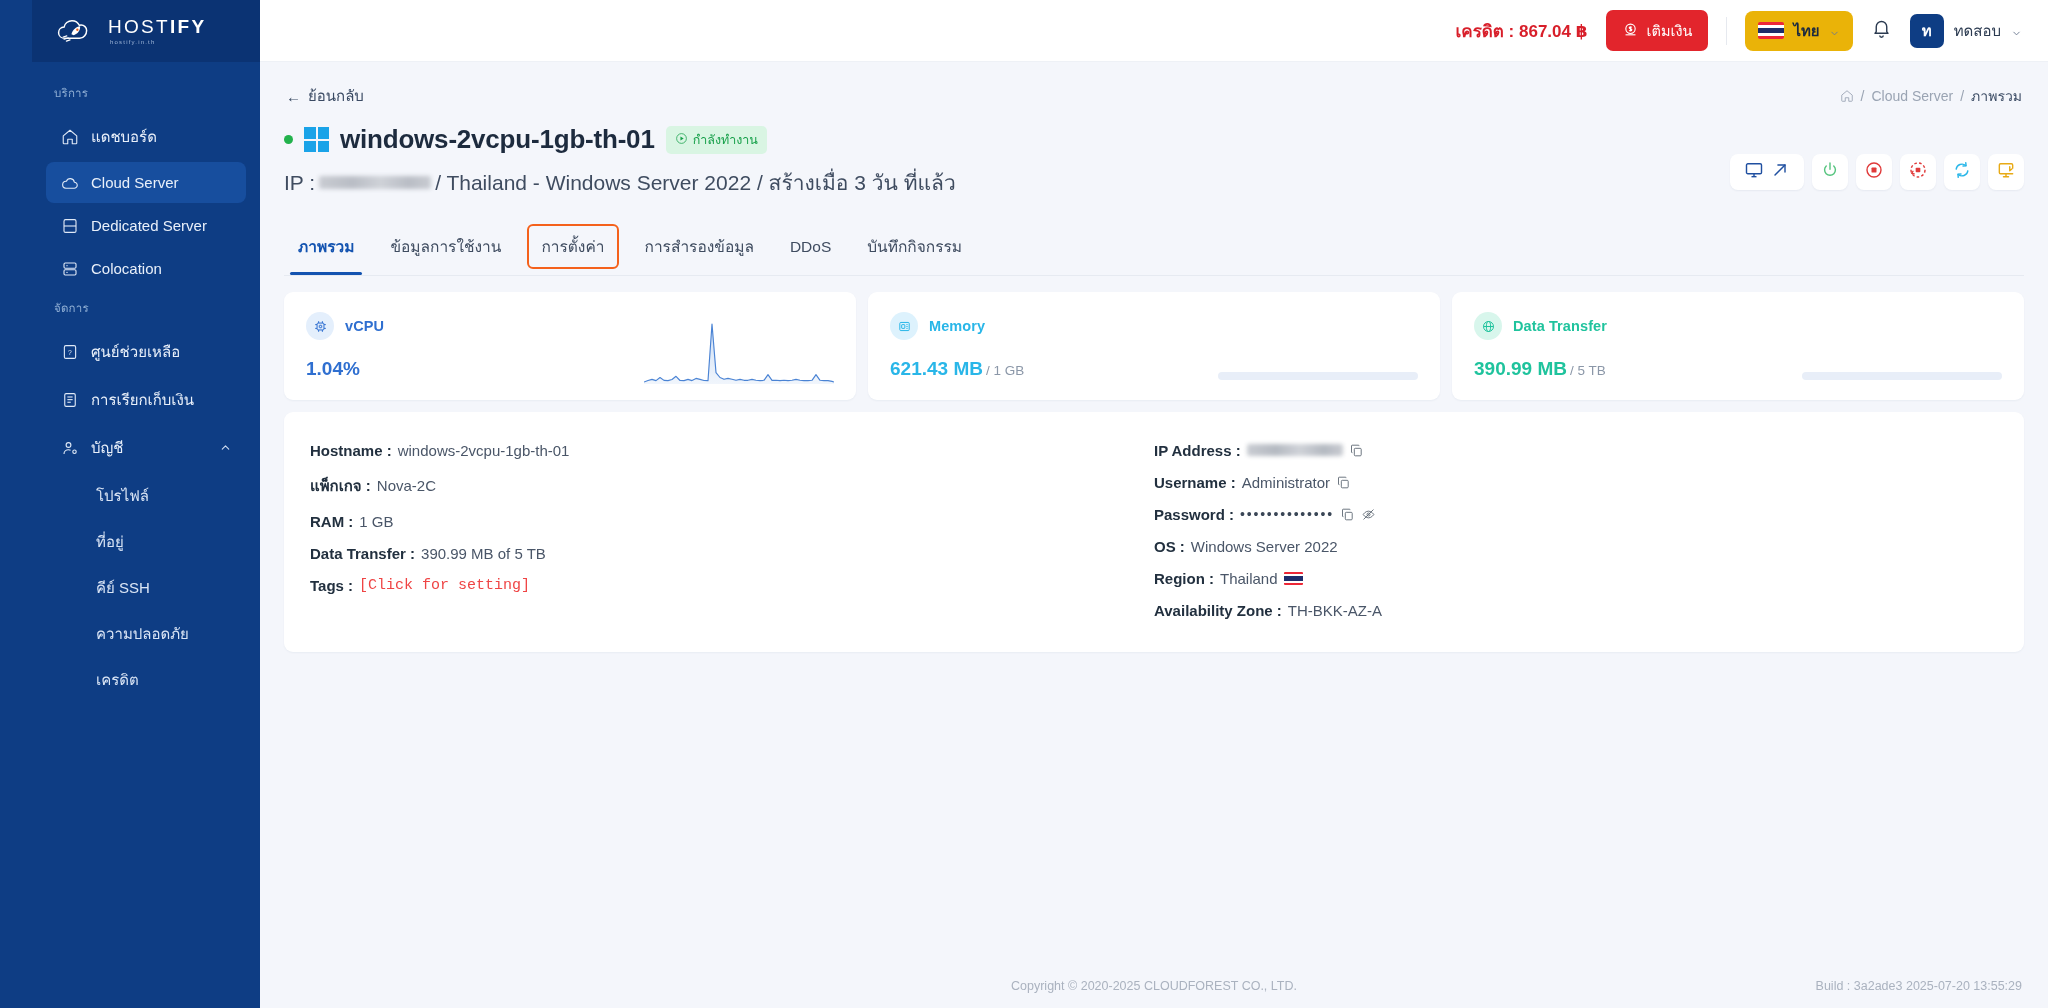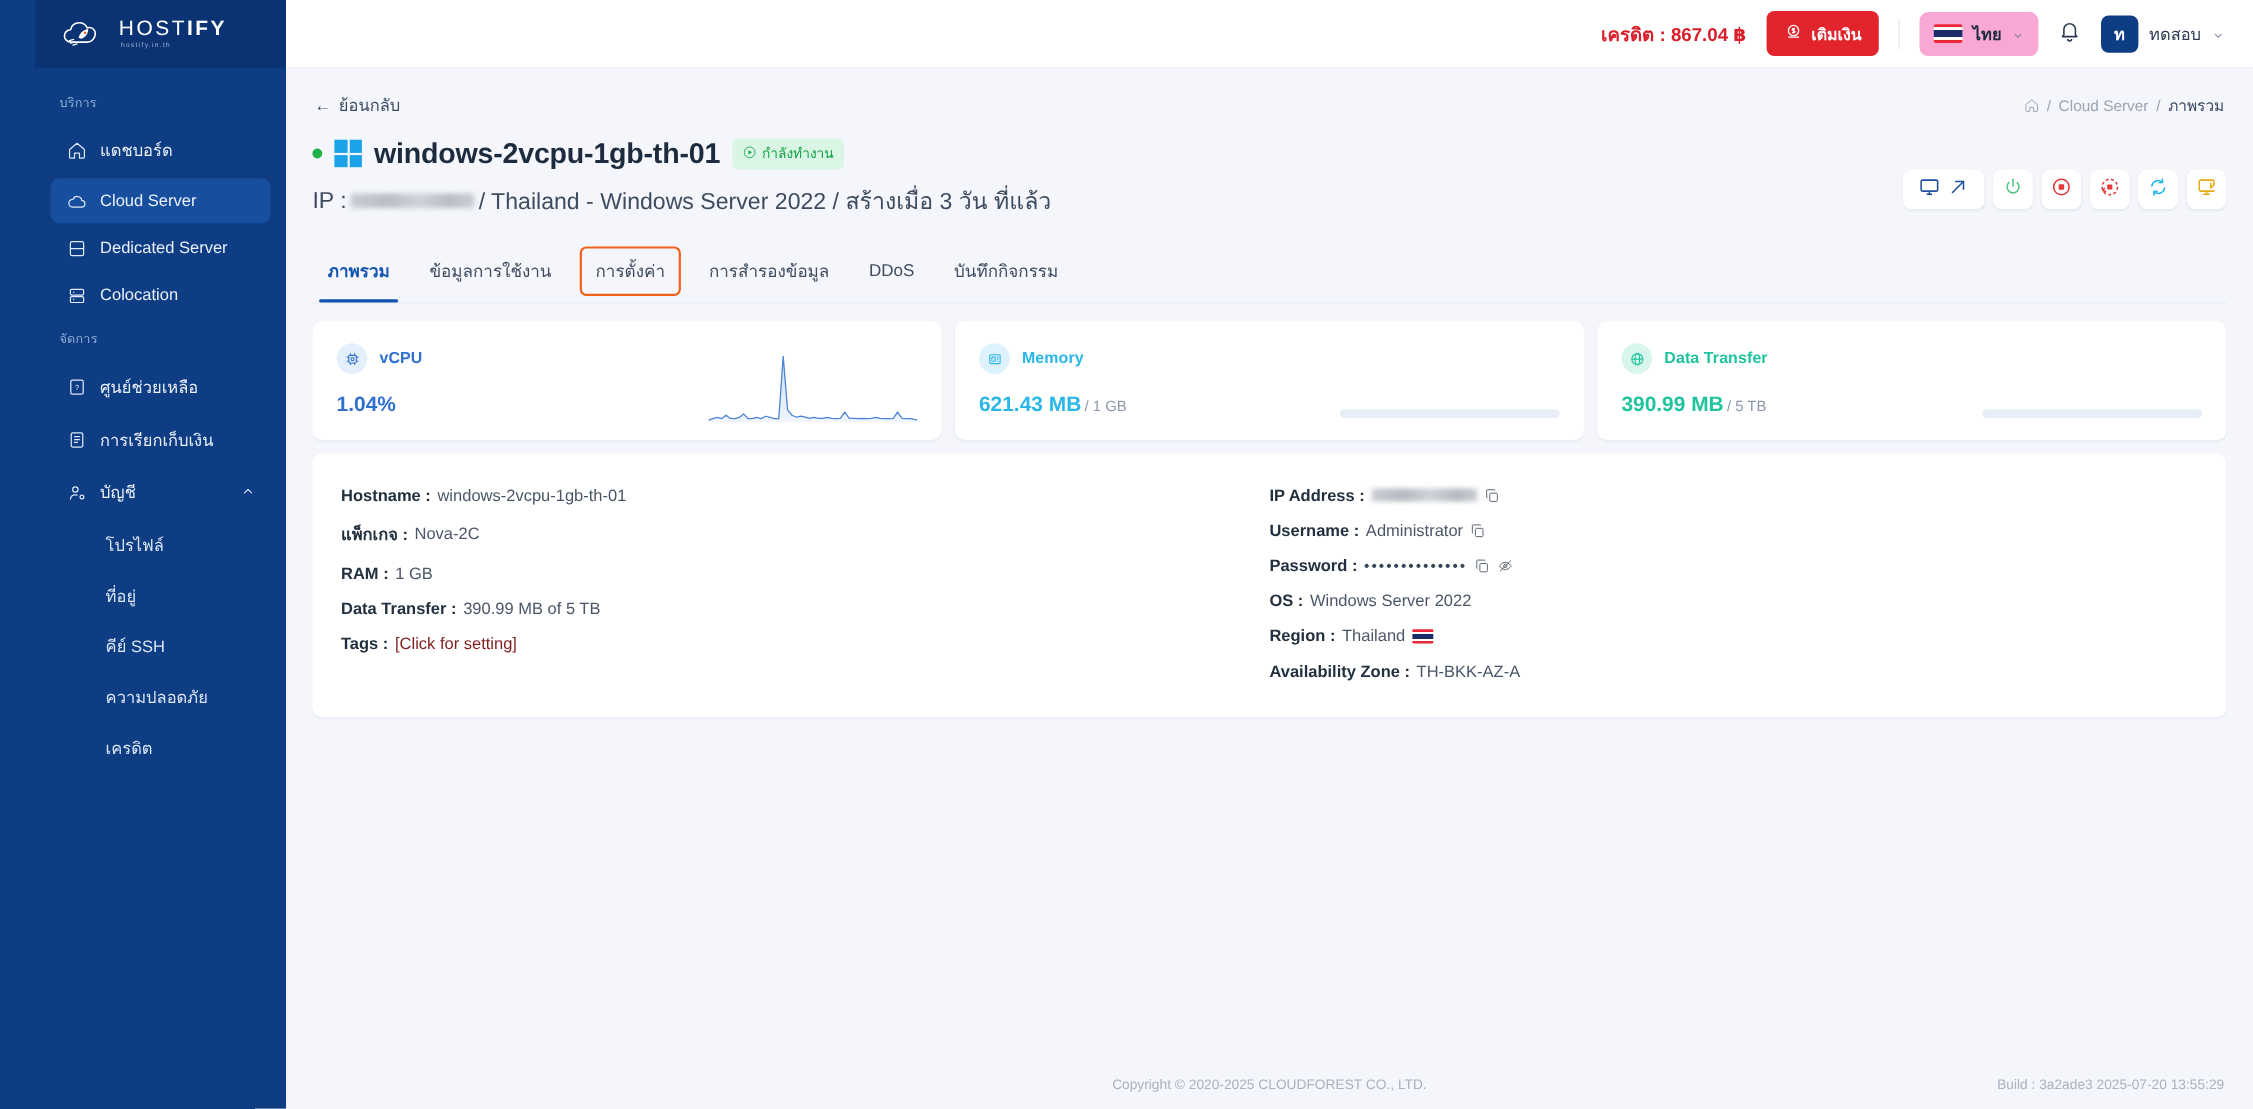--- a/index.html
+++ b/index.html
@@ -54,28 +54,28 @@
 
   .topbar {
     height: 62px; background: #ffffff; display: flex; align-items: center;
     justify-content: flex-end; padding: 0 26px; gap: 18px;
     border-bottom: 1px solid #eef1f6;
   }
   .credit { font-size: 17px; font-weight: 700; color: #d81f2a; white-space: nowrap; }
   .credit .lbl { color: #d81f2a; }
   .topup-btn {
     background: #e2252c; color: #fff; border-radius: 7px; padding: 9px 16px;
-    display: flex; align-items: center; gap: 8px; font-size: 14.5px; font-weight: 700;
+    display: flex; align-items: center; gap: 8px; font-size: 14.5px; font-weight: 400;
     cursor: pointer; border: none;
   }
   .topup-btn svg { width: 17px; height: 17px; stroke: #fff; fill: none; stroke-width: 1.6; }
   .divider-v { width: 1px; height: 28px; background: #e6e9ef; }
   .lang-pill {
     display: flex; align-items: center; gap: 9px;
-    background: #f9a8d4; border-radius: 8px; padding: 8px 13px; cursor: pointer;
+    background: #eab308; border-radius: 8px; padding: 8px 13px; cursor: pointer;
     font-size: 15px; font-weight: 600; color: #1b2a40;
   }
   .th-flag {
     width: 26px; height: 17px; border-radius: 2px; overflow: hidden; flex: 0 0 26px;
     background: linear-gradient(#ec2737 0 16.6%, #ffffff 16.6% 33.3%, #1d2d6b 33.3% 66.6%, #ffffff 66.6% 83.3%, #ec2737 83.3% 100%);
   }
   .chev { width: 11px; height: 11px; }
   .chev svg { width: 11px; height: 11px; stroke: #6b7a90; stroke-width: 2; fill:none; }
   .bell { cursor: pointer; }
   .bell svg { width: 21px; height: 21px; stroke: #2b3a50; fill: none; stroke-width: 1.6; }
@@ -150,21 +150,21 @@
 
   .panel {
     background: #ffffff; border-radius: 9px; margin-top: 12px; padding: 22px 26px 26px 26px;
     box-shadow: 0 1px 2px rgba(25,50,90,.05);
   }
   .panel-title { font-size: 18px; font-weight: 700; color: #1d2b3e; margin-bottom: 14px; }
   .info-grid { display: grid; grid-template-columns: 1fr 1fr; }
   .info-row { display: flex; align-items: center; font-size: 15px; color: #404c5e; padding: 7.5px 0; gap: 6px;}
   .info-row .k { font-weight: 700; color: #22303f; }
   .info-row .v { color: #4a5668; }
-  .info-row .link { color: #7f1d1d; cursor: pointer; }
+  .info-row .link { color: #ef4444; cursor: pointer; font-family: Liberation Mono, monospace; }
   .cp { cursor: pointer; display:inline-flex; }
   .cp svg { width: 15px; height: 15px; stroke: #59636f; fill:none; stroke-width:1.4;}
   .dots { letter-spacing: 1.8px; color: #3a4656; font-size: 14px; }
   .mini-flag { width: 19px; height: 13px; border-radius: 1px; overflow:hidden; display:inline-block; vertical-align:-1px;
     background: linear-gradient(#ec2737 0 16.6%, #ffffff 16.6% 33.3%, #1d2d6b 33.3% 66.6%, #ffffff 66.6% 83.3%, #ec2737 83.3% 100%); }
   .redact-sm { display:inline-block; width:96px; height:12px; border-radius:2px;
     background: linear-gradient(90deg,#c9ccd2,#b4b9c1 30%,#cfd2d8 55%,#b4b9c1 80%,#c9ccd2);
     filter: blur(2.2px); vertical-align: middle; }
 
   .footer {

